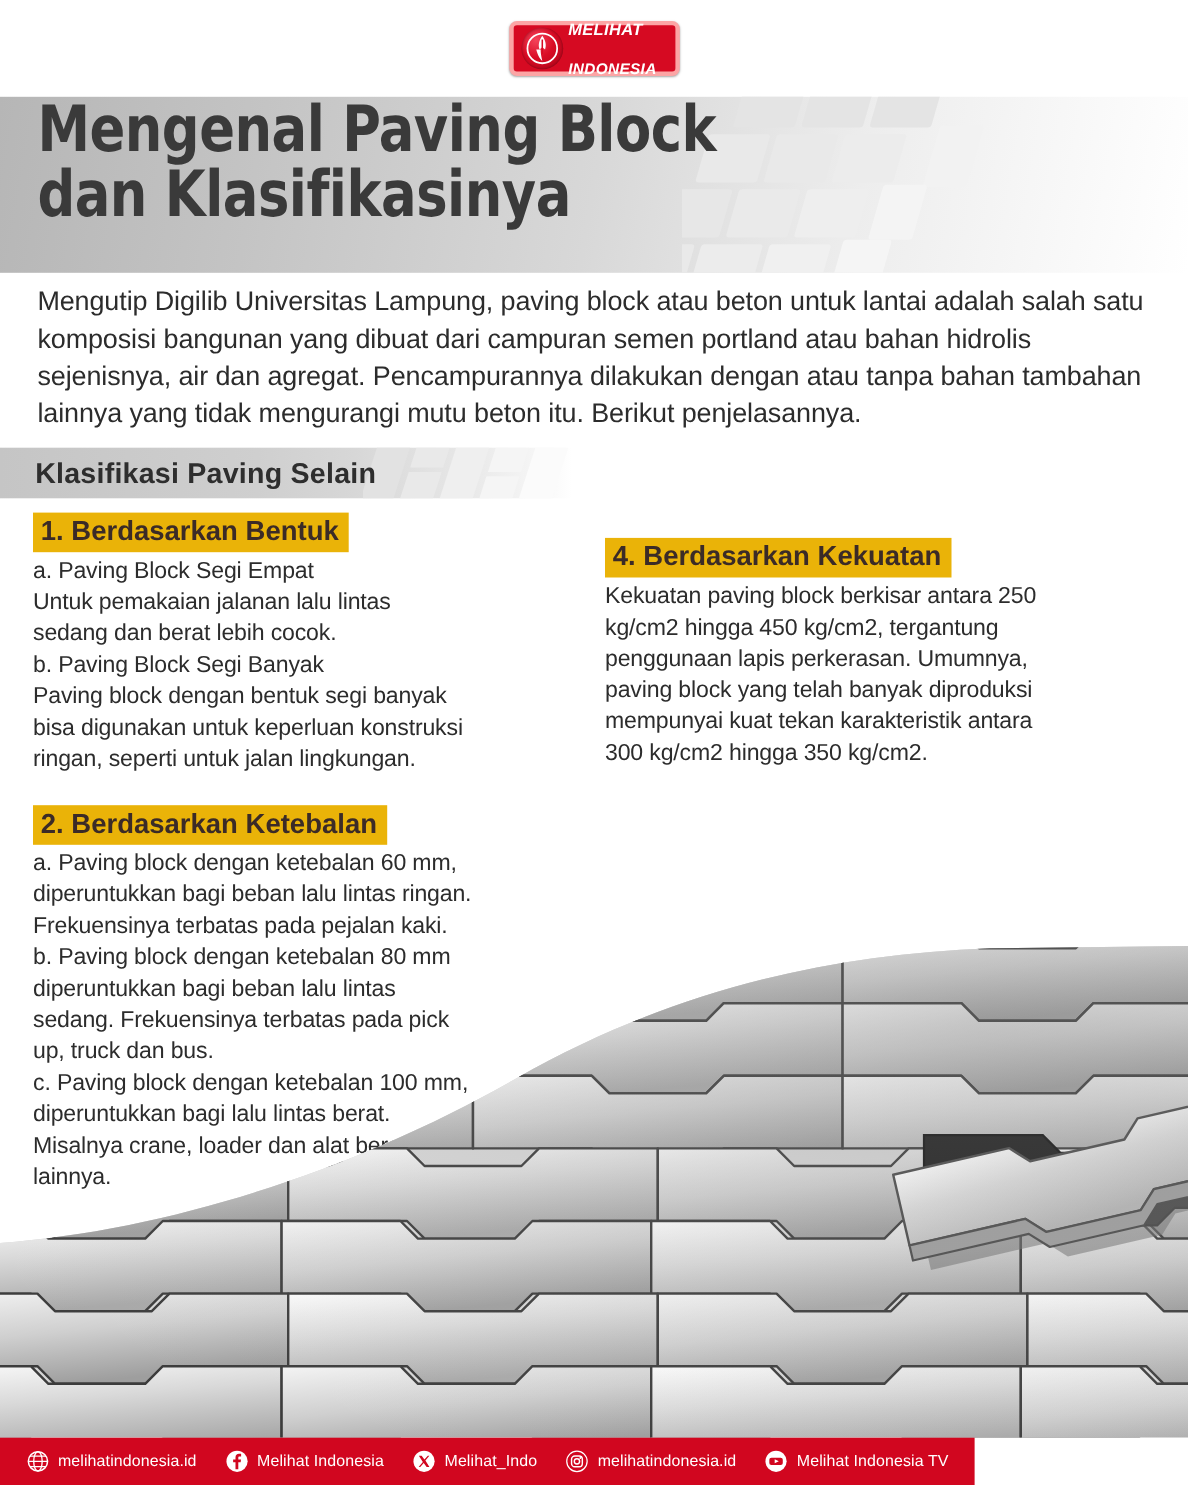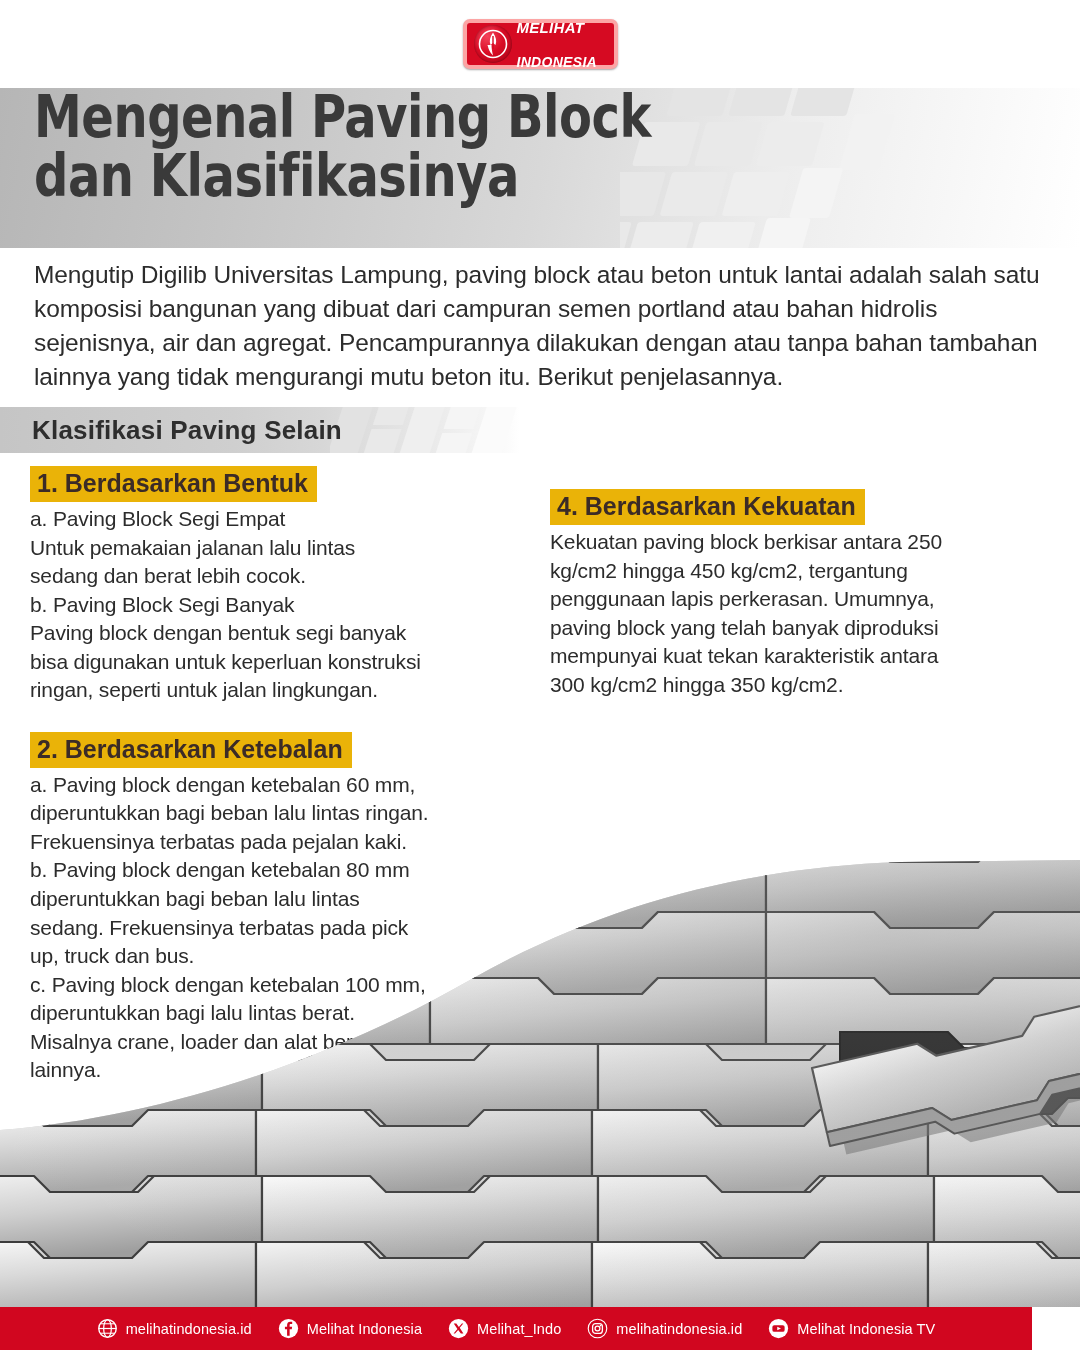--- a/index.html
+++ b/index.html
@@ -112,21 +112,21 @@
 
   
   .paving{
     position:absolute; left:0; top:860px; width:1080px; height:447px;
     overflow:hidden;
     pointer-events:none;
   }
 
   
   .footer{
-    position:absolute; left:0; bottom:0; width:1032px; height:43px;
+    position:absolute; left:0; bottom:0; width:886px; height:43px;
     background:#d1061f;
     display:flex; align-items:center; justify-content:center;
     gap:26px;
     z-index:30;
   }
   .f-item{ display:flex; align-items:center; gap:8px; }
   .f-item span{ color:#fff; font-size:14.5px; letter-spacing:.1px; }
   .f-ico{ width:21px; height:21px; flex:0 0 auto; display:block; }
 </style>
 </head>

